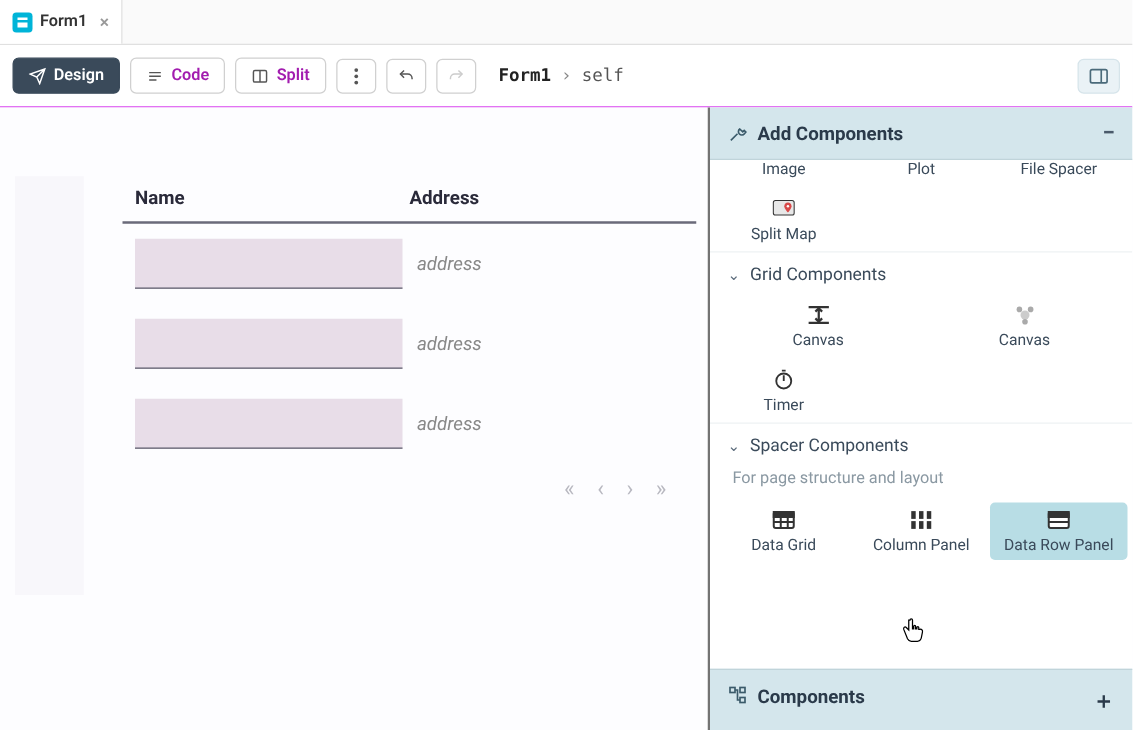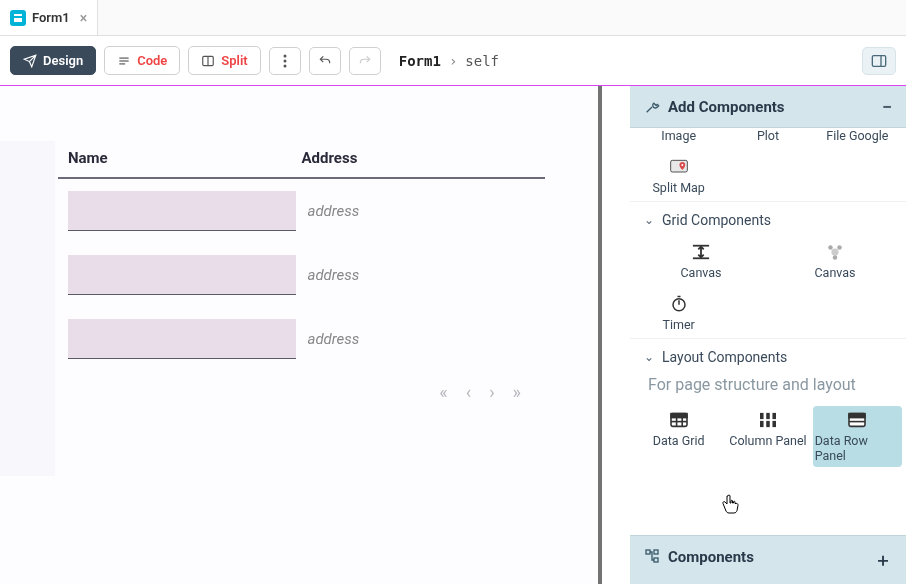--- a/index.html
+++ b/index.html
@@ -53,21 +53,21 @@
   .btn {
     display: inline-flex;
     align-items: center;
     gap: 6px;
     padding: 6px 12px;
     border: 1px solid #d0d0d0;
     border-radius: 5px;
     background: #fff;
     font-size: 13px;
     font-weight: 600;
-    color: #ef4444;
+    color: #a21caf;
     cursor: pointer;
   }
   .btn.dark {
     background: #3a4a5a;
     color: #fff;
     border-color: #3a4a5a;
   }
   .btn.icon-only { padding: 6px 8px; min-width: 32px; justify-content:center;}
   .btn.disabled { color: #bbb; }
   .breadcrumb {
@@ -89,32 +89,32 @@
     display: flex;
     height: calc(584px - 36px - 50px);
   }
   .canvas {
     flex: 1;
     background: #fdfdff;
     position: relative;
     overflow: hidden;
   }
   .right {
-    width: 308px;
-    border-left: 4px solid #737373;
+    width: 340px;
+    border-left: 2px solid #737373;
     display: flex;
     flex-direction: column;
     background: #fff;
-    padding-left: 28px;
   }
   
   .form-outer {
     position: absolute;
-    left: 0; top: 55px;
+    left: 12px; top: 55px;
     width: 555px;
+    padding-left: 28px;
   }
   .form-sel {
     position:absolute; left:0; top:0; width:55px; height:335px;
     background: #f0eef4;
     opacity:.4;
   }
   .dg {
     margin-left: 58px;
     margin-right: 10px;
   }
@@ -202,21 +202,21 @@
     align-items:center;
     gap:8px;
     padding: 10px 14px 6px;
     font-size:14px;
     color:#3a4a5a;
     border-top: 1px solid #eef2f4;
   }
   .section .chev { font-size:12px; color:#5a6a7a;}
   .section-desc {
     padding: 4px 18px 8px;
-    font-size:16px;
+    font-size:13px;
     color:#8a98a2;
   }
   .bottom-panel {
     display:flex;
     align-items:flex-start;
     gap:8px;
     padding: 12px 14px;
     background:#d4e6ec;
     border-top:1px solid #c0d4da;
     font-weight:700;
@@ -343,21 +343,21 @@
     <div class="panel-body">
 
       <div class="comp-row label-only">
         <div class="comp-cell labelcell">
           <span>Image</span>
         </div>
         <div class="comp-cell labelcell">
           <span>Plot</span>
         </div>
         <div class="comp-cell labelcell">
-          <span>File Google</span>
+          <span>File Spacer</span>
         </div>
       </div>
 
       <div class="comp-row">
         <div class="comp-cell">
           <span class="comp-icon">
             <svg width="22" height="20" viewBox="0 0 24 24">
                 <rect x="2" y="4" width="20" height="14" rx="2" fill="#e8e8e8" stroke="#333"></rect>
                 <path d="M16 6c-2 0-3.5 1.5-3.5 3.5 0 2.5 3.5 6 3.5 6s3.5-3.5 3.5-6C19.5 7.5 18 6 16 6z" fill="#d94a4a"></path>
                 <circle cx="16" cy="9.5" r="1.2" fill="#fff"></circle>
@@ -407,21 +407,21 @@
               </svg>
           </span>
           <span>Timer</span>
         </div>
         <div class="comp-cell" style="visibility:hidden"></div>
         <div class="comp-cell" style="visibility:hidden"></div>
       </div>
 
       <div class="section">
         <span class="chev">⌄</span>
-        <span>Layout Components</span>
+        <span>Spacer Components</span>
       </div>
       <div class="section-desc">For page structure and layout</div>
 
       <div class="comp-row">
         <div class="comp-cell">
           <span class="comp-icon">
             <svg width="20" height="16" viewBox="0 0 24 20" fill="none" stroke="#333" stroke-width="2">
                 <rect x="2" y="2" width="20" height="16" rx="2" fill="#fff"></rect>
                 <rect x="2" y="2" width="20" height="5" fill="#333"></rect>
                 <line x1="2" y1="12" x2="22" y2="12"></line>

